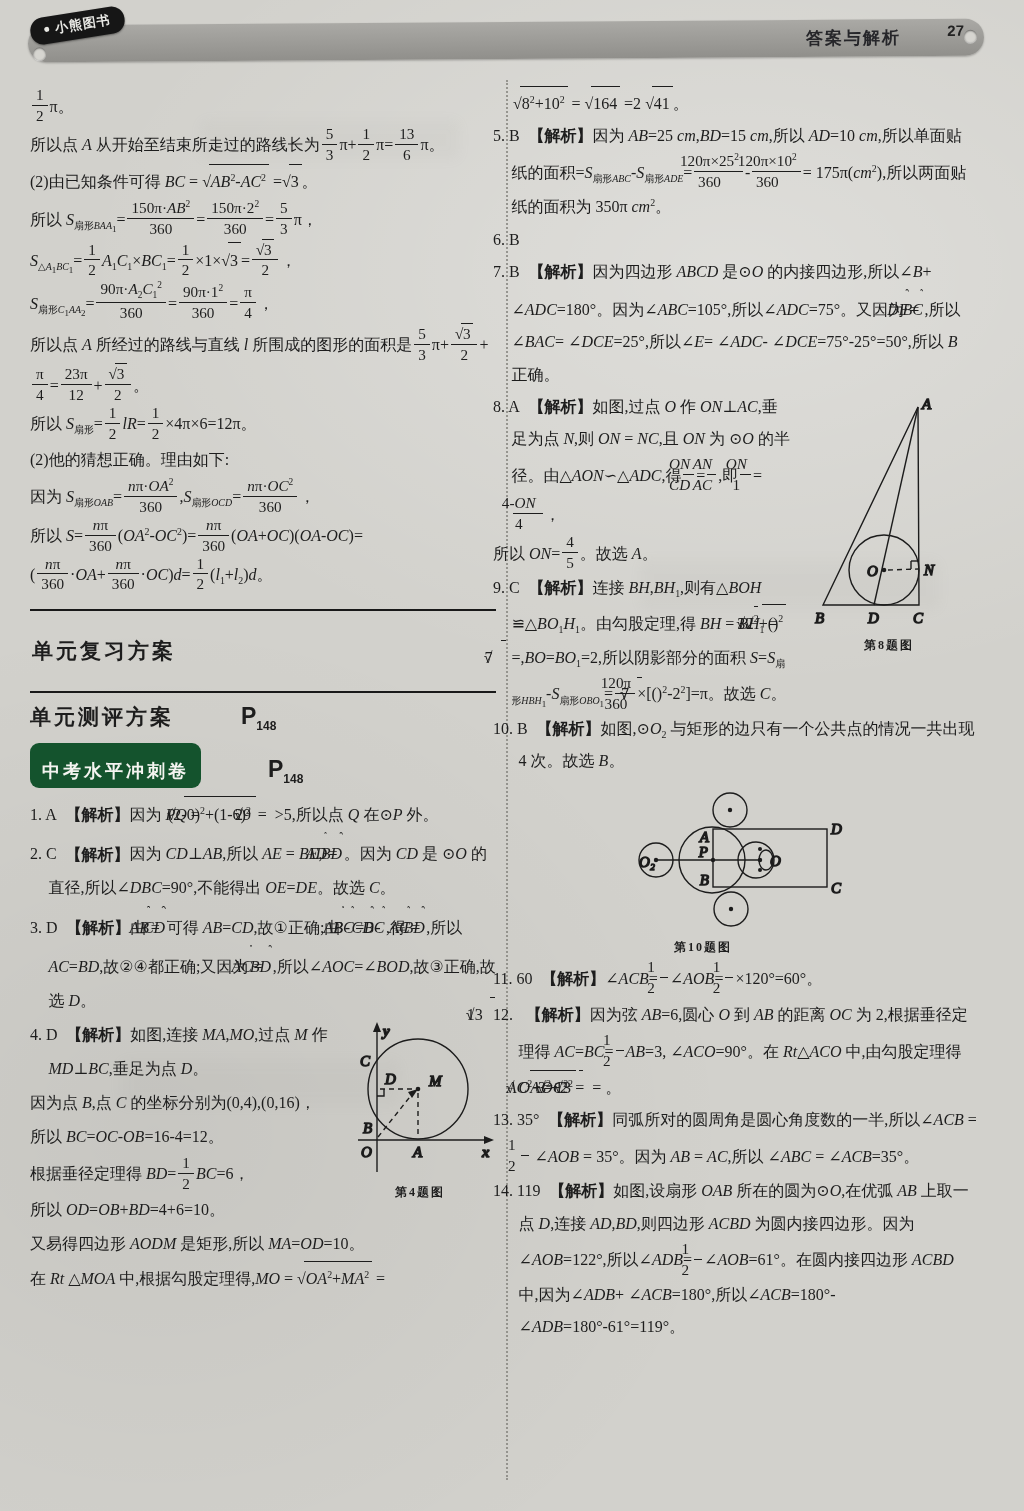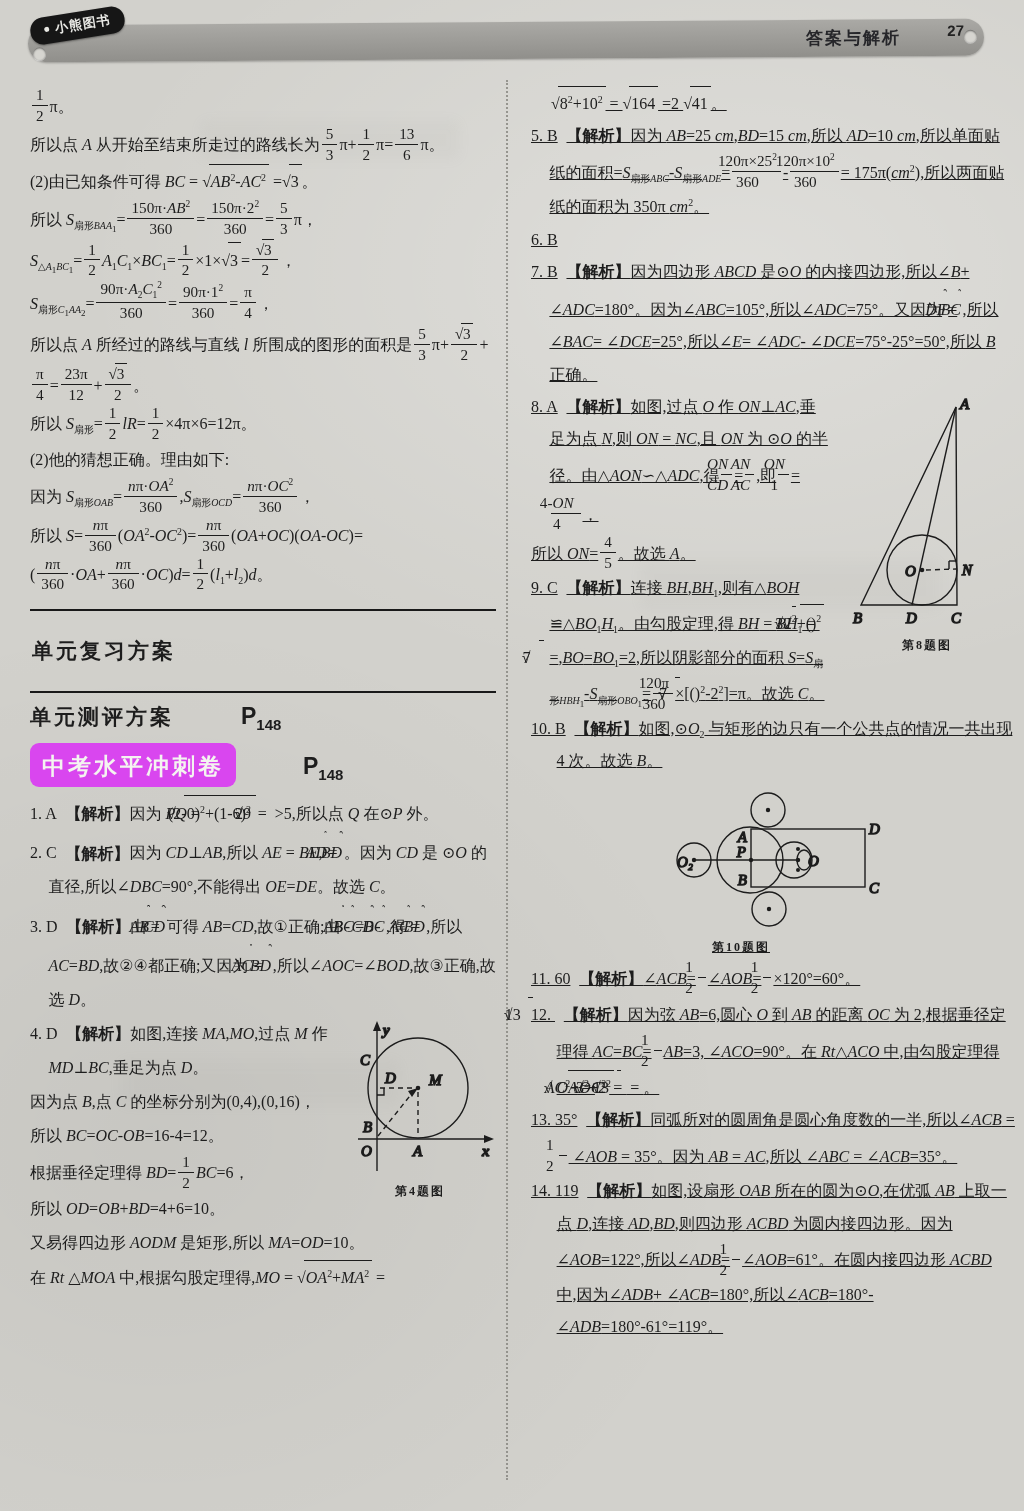--- a/index.html
+++ b/index.html
@@ -25,21 +25,21 @@
     font-weight:700;font-size:17px;color:#26262a;letter-spacing:2px;}
   .barpage{position:absolute;right:20px;top:3px;font-family:"Liberation Sans","DejaVu Sans",sans-serif;
     font-weight:700;font-size:15px;color:#222;}
   .tag{position:absolute;left:30px;top:12px;background:#161616;color:#e8e8e4;border-radius:13px;
     padding:4px 14px 5px;transform:rotate(-9deg);font-size:13px;font-weight:700;
     font-family:"Liberation Sans","DejaVu Sans",sans-serif;letter-spacing:1px;
     box-shadow:0 1px 2px rgba(0,0,0,.4);}
   .tag .dot{display:inline-block;width:5px;height:5px;border-radius:50%;background:#e8e8e4;margin-right:6px;vertical-align:2px;}
   
   .colL{position:absolute;left:30px;top:86px;width:466px;}
-  .colR{position:absolute;left:531px;top:86px;width:484px;text-decoration:underline;}
+  .colR{position:absolute;left:493px;top:86px;width:484px;}
   .divider{position:absolute;left:506px;top:80px;height:1400px;border-left:2px dotted #86857f;opacity:.8;}
   
   p.ln{margin:0;line-height:2.12;}
   .colR p.ln{line-height:2.02;}
   .intro{margin-left:12px;}
   .hang{padding-left:1.15em;text-indent:-1.15em;margin-left:0;}
   .hang2{padding-left:1.6em;text-indent:-1.6em;}
   .cont{margin-left:1.15em;}
   .mk{margin-right:.55em;}
   .mk i{font-style:normal;}
@@ -54,24 +54,24 @@
   sub.sb{font-size:.62em;}
   sup.sp{font-size:.62em;}
   .sb .sb,.sb .sp,.sp .sp{font-size:.9em;}
   .arc{position:relative;display:inline-block;padding:.36em .1em 0;}
   .arc::before{content:"";position:absolute;left:3%;right:3%;top:.04em;height:.5em;
     border:1.5px solid transparent;border-top-color:#1d1d1d;border-radius:50% 50% 0 0/100% 100% 0 0;}
   
   .secbox{border-top:2.5px solid #191919;border-bottom:2px solid #191919;margin:16px 0 10px;padding:26px 2px;}
   .sechead{font-family:"Liberation Sans","DejaVu Sans",sans-serif;font-weight:700;font-size:21px;letter-spacing:3px;}
   .secrow{margin:10px 0 8px;display:flex;align-items:baseline;gap:33px;}
-  .badgebox{display:inline-block;background:#d946ef;color:#f4f4f0;font-family:"Liberation Sans","DejaVu Sans",sans-serif;
-    font-weight:700;font-size:23px;letter-spacing:3px;padding:8px 12px 5px;border-radius:9px;}
+  .badgebox{display:inline-block;background:#14532d;color:#f4f4f0;font-family:"Liberation Sans","DejaVu Sans",sans-serif;
+    font-weight:700;font-size:18px;letter-spacing:3px;padding:16px 12px 5px;border-radius:9px;}
   .pref{font-family:"Liberation Sans","DejaVu Sans",sans-serif;font-weight:700;font-size:23px;margin-left:34px;}
-  .pref sub{font-size:15px;letter-spacing:0;}
+  .pref sub{font-size:12px;letter-spacing:0;}
   
   .figfloat{float:right;text-align:center;}
   .fig4box{width:152px;margin:2px 0 2px 10px;}
   .fig8box{width:176px;margin:2px 0 0 8px;}
   .fig10wrap{width:220px;margin:6px 0 2px 130px;text-align:center;}
   .figcap{font-weight:700;font-size:12px;margin-top:4px;letter-spacing:2px;}
   svg{display:block;}
   svg text{font-family:"Liberation Serif","DejaVu Serif",serif;font-style:italic;font-size:15px;fill:#161616;}
 </style>
 </head>

